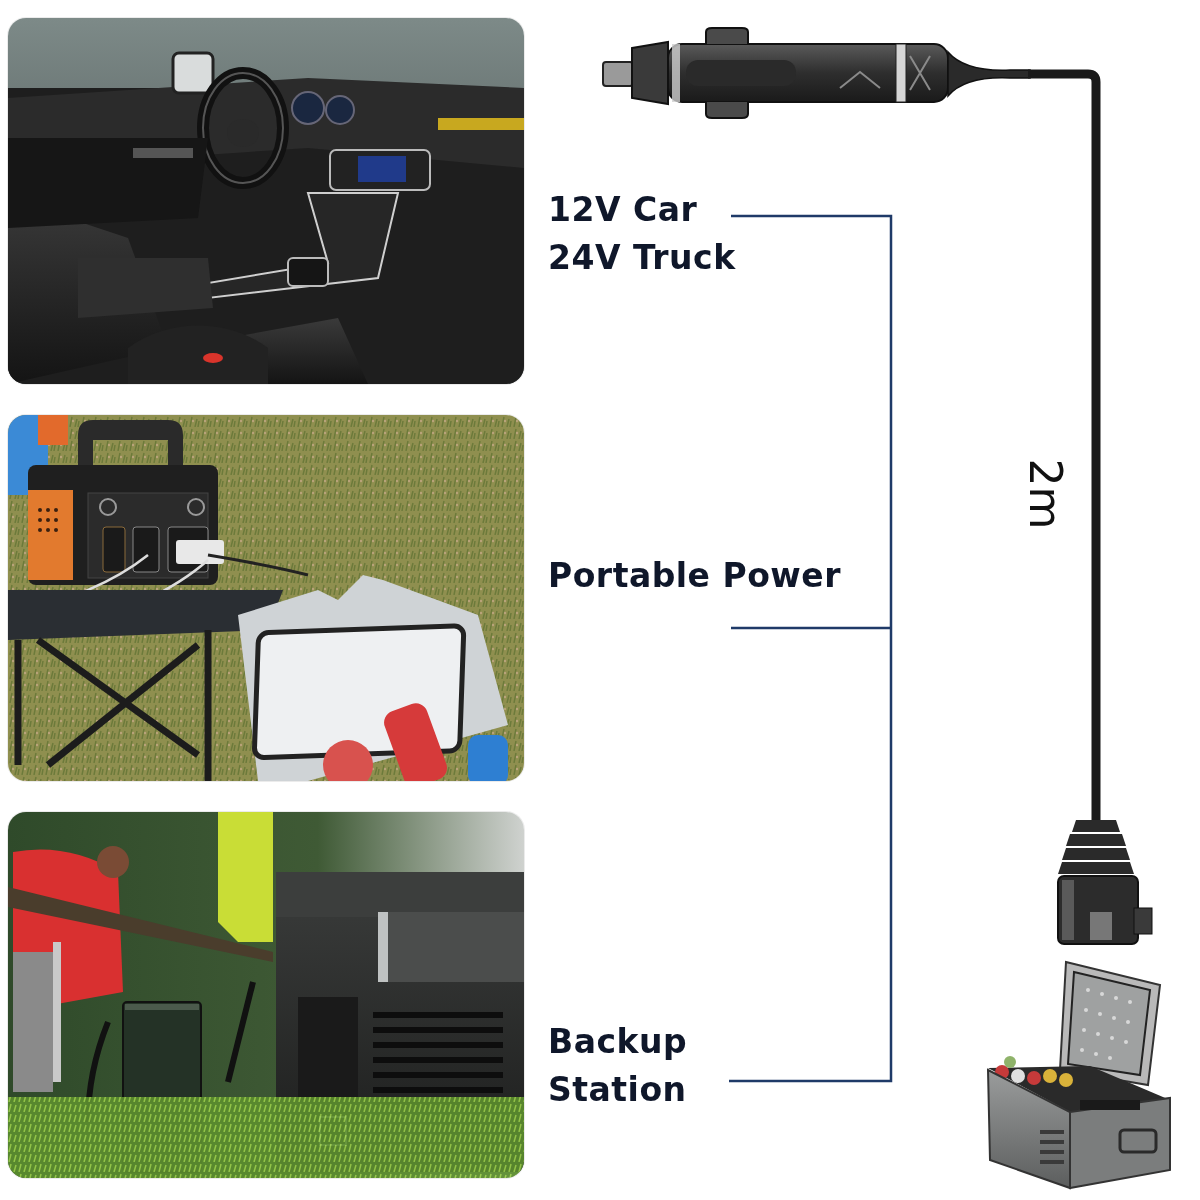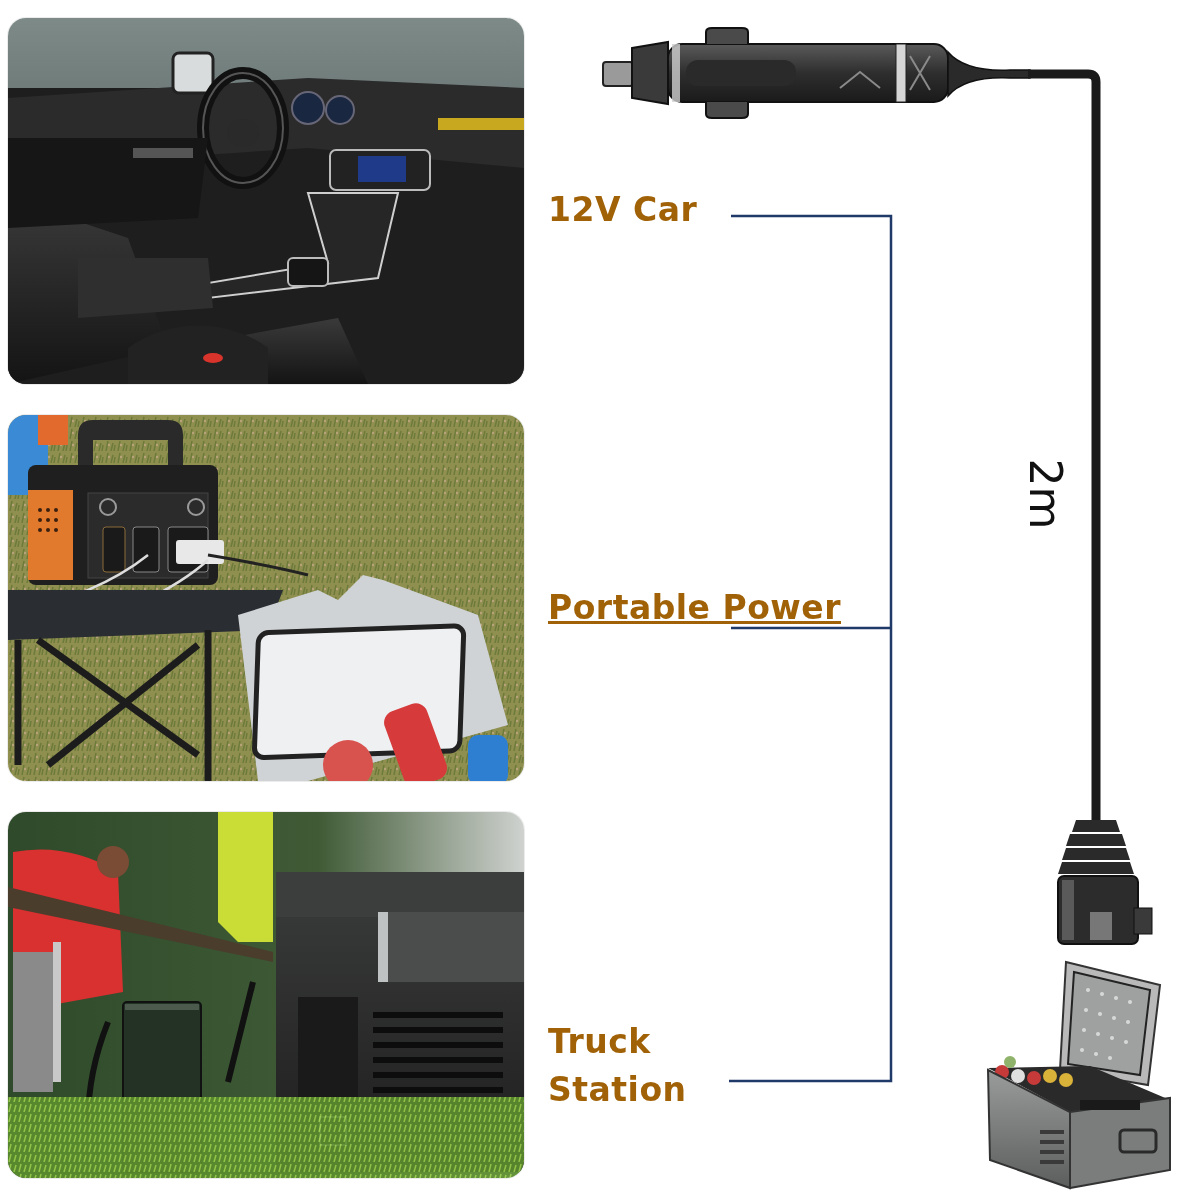--- a/index.html
+++ b/index.html
@@ -4,24 +4,24 @@
   <style>
     html, body { margin: 0; padding: 0; background: #ffffff; }
     body { width: 1200px; height: 1200px; position: relative; overflow: hidden; font-family: "DejaVu Sans", sans-serif; }
 
     .panel { position: absolute; left: 8px; width: 516px; border-radius: 18px; overflow: hidden; box-shadow: 0 0 0 1px rgba(0,0,0,0.08); }
     .panel svg { display: block; width: 100%; height: 100%; }
     #panel-car { top: 18px; height: 366px; }
     #panel-station { top: 415px; height: 366px; }
     #panel-backup { top: 812px; height: 366px; }
 
-    .label { position: absolute; left: 548px; font-size: 33px; font-weight: bold; color: #a16207; line-height: 48px; letter-spacing: 0.5px; }
+    .label { position: absolute; left: 548px; font-size: 33px; font-weight: bold; color: #0f172a; line-height: 48px; letter-spacing: 0.5px; }
     .label span { display: block; }
     #label-car { top: 186px; }
-    #label-station { top: 584px; text-decoration: underline; }
+    #label-station { top: 552px; }
     #label-backup { top: 1018px; }
 
     .connector { position: absolute; left: 0; top: 0; width: 1200px; height: 1200px; pointer-events: none; }
 
     .length { position: absolute; left: 1010px; top: 468px; font-size: 44px; color: #111; transform: rotate(90deg); transform-origin: center; width: 70px; text-align: center; font-family: "DejaVu Sans", sans-serif; }
 
     .product { position: absolute; left: 0; top: 0; width: 1200px; height: 1200px; pointer-events: none; }
   </style>
 </head>
 <body>
@@ -171,26 +171,27 @@
       <rect x="365" y="290" width="130" height="6"></rect>
     </g>
     <rect x="312" y="305" width="26" height="28" fill="none" stroke="#ddd" stroke-width="2"></rect>
 
     <rect x="0" y="285" width="516" height="81" fill="url(#grass3)" opacity="0.92"></rect>
   </svg>
 </div>
 
 <div class="label" id="label-car">
   <span>12V Car</span>
+  <span>24V Truck</span>
 </div>
 <div class="label" id="label-station">
   <span>Portable Power</span>
 </div>
 <div class="label" id="label-backup">
-  <span>Truck</span>
+  <span>Backup</span>
   <span>Station</span>
 </div>
 
 <svg class="connector" viewBox="0 0 1200 1200">
   <g stroke="#1f3a68" stroke-width="2.5" fill="none">
     <path d="M731 216 L891 216 L891 1081 L729 1081"></path>
     <path d="M731 628 L891 628"></path>
   </g>
 </svg>
 

